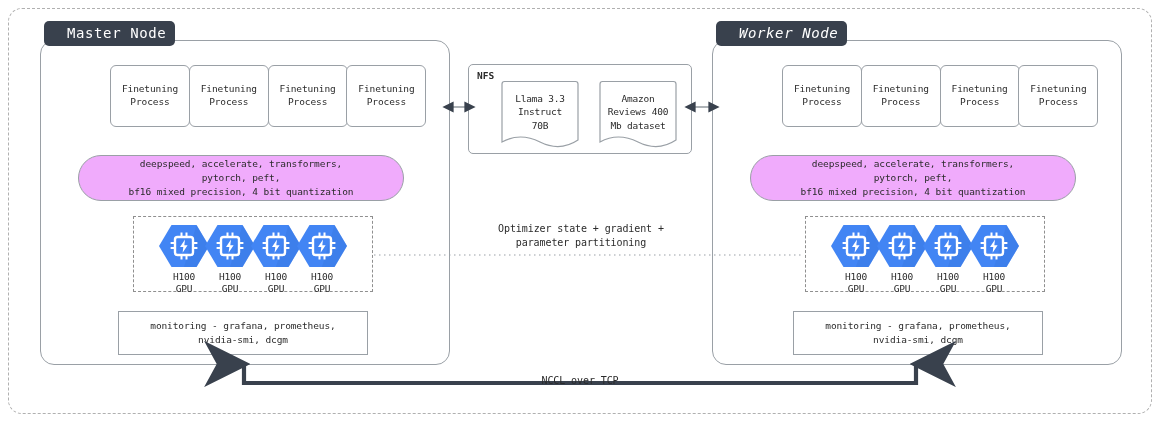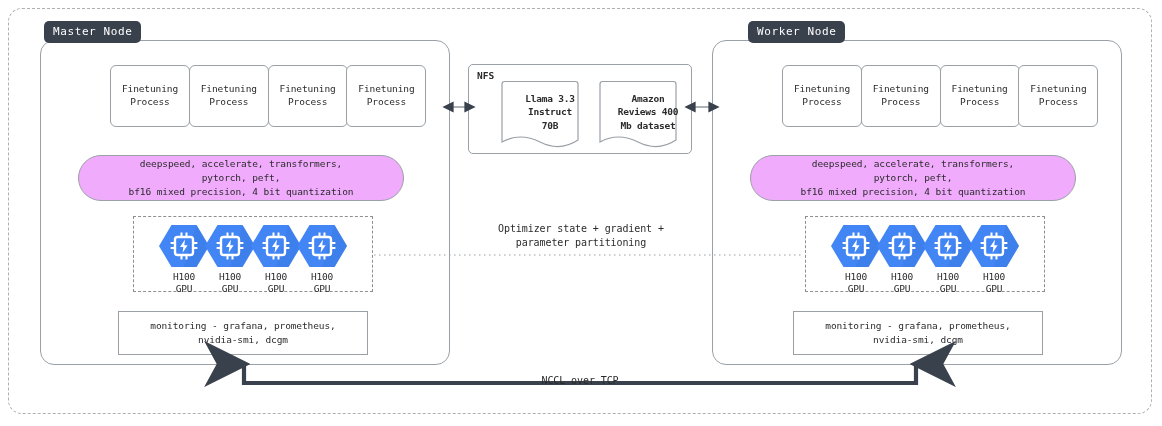--- a/index.html
+++ b/index.html
@@ -37,23 +37,23 @@
     box-sizing: border-box;
     background: #ffffff;
     border: 1.3px solid #9aa0a6;
     border-radius: 14px;
   }
   .node-badge {
     position: absolute;
     background: #39414d;
     color: #ffffff;
     font-family: "DejaVu Sans Mono", monospace;
-    font-size: 11px;
+    font-size: 14px;
     letter-spacing: 0.6px;
-    padding: 4px 9px 5px 9px;
+    padding: 4px 9px 5px 23px;
     border-radius: 5px;
     white-space: nowrap;
     z-index: 5;
   }
 
   
   .proc-strip {
     position: absolute;
     display: flex;
     margin-left: 24px;
@@ -162,29 +162,28 @@
     font-weight: bold;
   }
   .doc-shape {
     position: absolute;
     width: 84px;
     height: 68px;
   }
   .doc-shape svg { position: absolute; left: 0; top: 0; }
   .doc-text {
     position: absolute;
-    left: 10px;
+    left: 0;
     top: 12px;
     width: 84px;
     text-align: center;
     font-size: 9.5px;
     line-height: 1.4;
     color: #2b2b2b;
     letter-spacing: -0.2px;
-    font-weight: bold;
   }
 
   
   .free-label {
     position: absolute;
     text-align: center;
     font-size: 10px;
     line-height: 1.4;
     color: #2b2b2b;
     letter-spacing: -0.1px;
@@ -353,21 +352,21 @@
 
   <div class="doc-shape" style="left:596px; top:80px;">
     <svg width="84" height="68" viewBox="0 0 84 68">
       <path d="M4,4 Q4,1.5 6.5,1.5 L77.5,1.5 Q80,1.5 80,4 L80,60 Q62,72 42,62 Q22,52 4,62 Z" fill="#ffffff" stroke="#9aa0a6" stroke-width="1.2"></path>
     </svg>
     <div class="doc-text" style="white-space:pre-line;">Amazon
 Reviews 400
 Mb dataset</div>
   </div>
 
-  <div class="node-badge" style="left:748px; top:21px;">Worker Node</div>
+  <div class="node-badge" style="left:716px; top:21px;font-style:italic;">Worker Node</div>
   <div class="node-box" style="left:712px; top:40px; width:410px; height:325px;"></div>
 
   <div class="proc-strip" style="left:758px; top:65px;">
     <div class="proc-box">
       <span>
         <span>Finetuning</span><br><span>Process</span>
       </span>
     </div>
     <div class="proc-box">
       <span>

